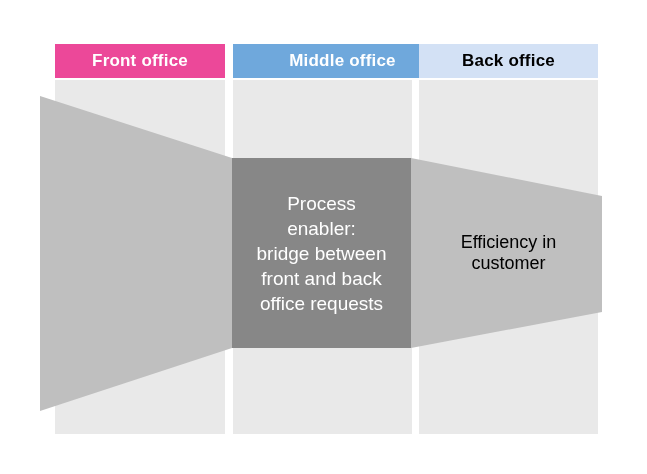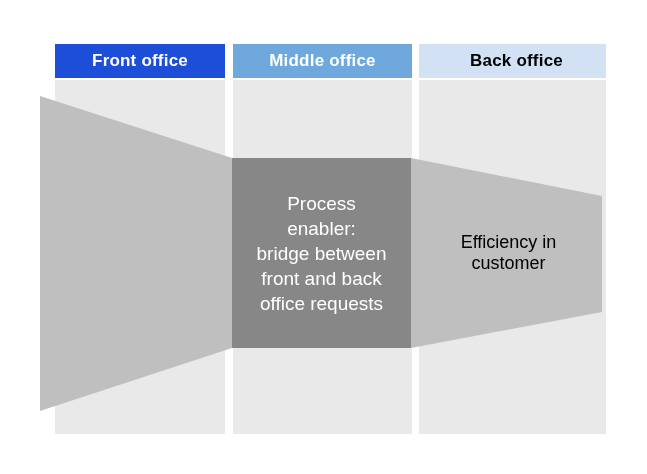--- a/index.html
+++ b/index.html
@@ -15,21 +15,21 @@
     overflow: hidden;
     font-family: "Liberation Sans", "DejaVu Sans", sans-serif;
   }
   .col-bg {
     position: absolute;
     top: 80px;
     height: 354px;
   }
   .col1 { left: 55px;  width: 170px; }
   .col2 { left: 233px; width: 179px; }
-  .col3 { left: 419px; width: 179px; padding-left: 8px; }
+  .col3 { left: 419px; width: 179px; }
 
   .header {
     position: absolute;
     top: 44px;
     height: 34px;
     display: flex;
     align-items: center;
     justify-content: center;
     font-size: 17px;
     font-weight: bold;
@@ -82,24 +82,24 @@
   <div class="col-bg col1" style="background: rgb(233, 233, 233);"></div>
   <div class="col-bg col2" style="background: rgb(233, 233, 233);"></div>
   <div class="col-bg col3" style="background: rgb(233, 233, 233);"></div>
 
   <svg class="funnel-svg" width="647" height="474" viewBox="0 0 647 474" aria-hidden="true">
     <polygon points="40,96 232,158 232,348 40,411" fill="#BFBFBF"></polygon>
     <rect x="232" y="158" width="179" height="190" fill="#878787"></rect>
     <polygon points="411,158 602,196 602,312 411,348" fill="#BFBFBF"></polygon>
   </svg>
 
-  <div class="header col1" style="background: #1d4ed8; color: rgb(255, 255, 255);">
+  <div class="header col1" style="background: #ec4899; color: rgb(255, 255, 255);">
     <span>Front office</span>
   </div>
-  <div class="header col2" style="background: rgb(111, 168, 220); color: rgb(255, 255, 255);">
+  <div class="header col2" style="background: rgb(111, 168, 220); color: rgb(255, 255, 255); padding-left: 20px;">
     <span>Middle office</span>
   </div>
   <div class="header col3" style="background: rgb(211, 225, 245); color: rgb(0, 0, 0);">
     <span>Back office</span>
   </div>
 
 
   <div class="label label-center" style="color: rgb(255, 255, 255);">
     <span>Process
 enabler:

